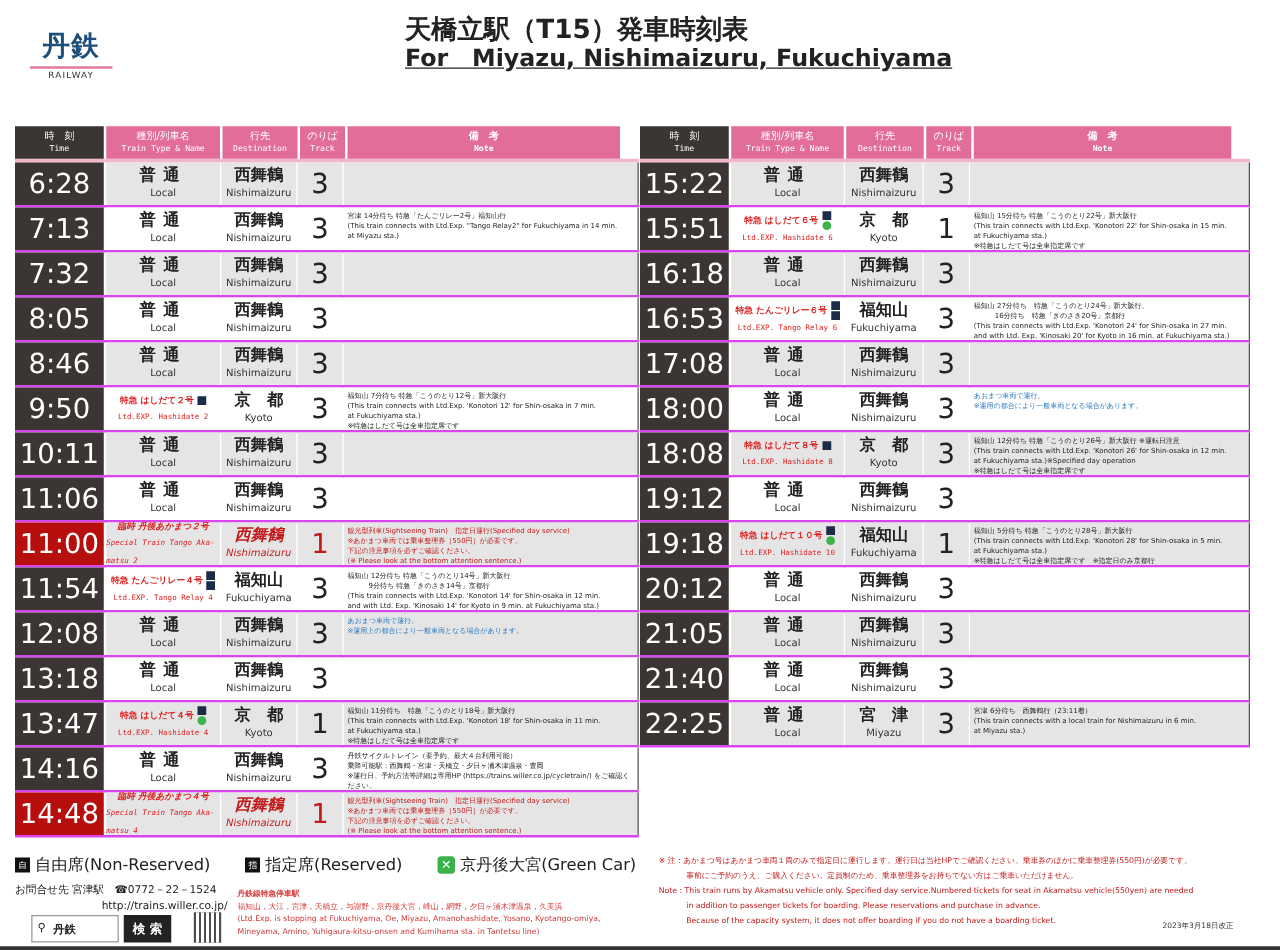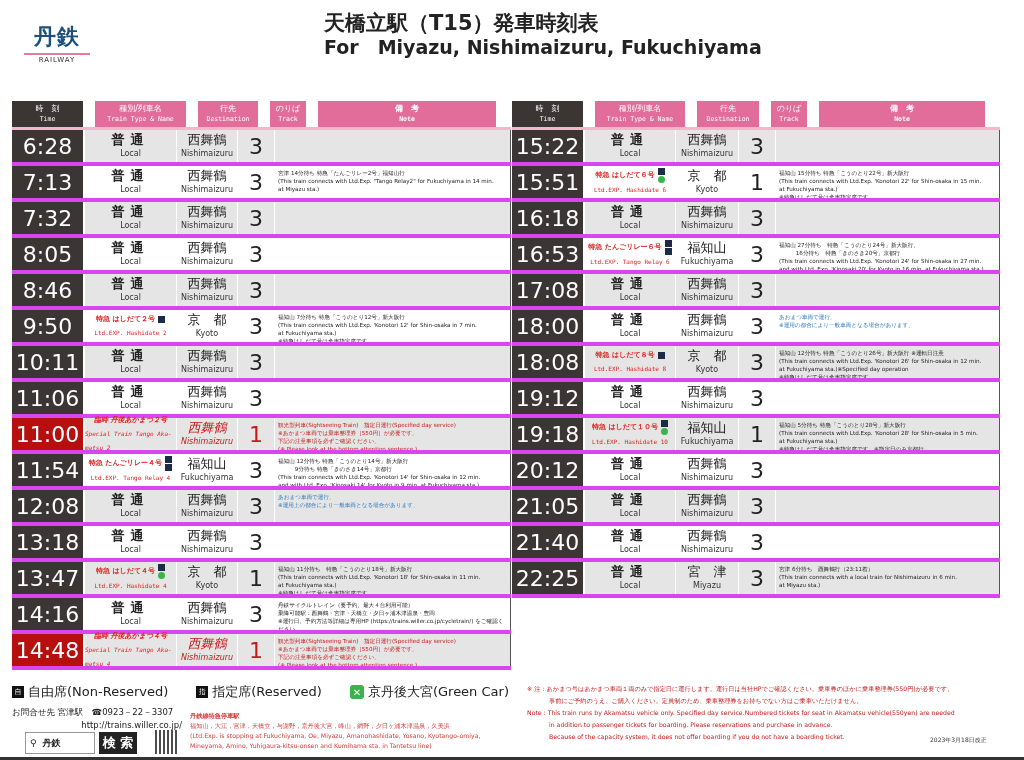--- a/index.html
+++ b/index.html
@@ -10,75 +10,75 @@
   .logo-left .bar { height: 2px; background: #e27aa0; margin: 1px 2px; }
   .logo-left .sub { font-size: 7px; color: #333; letter-spacing: 1px; }
   .logo-right { position: absolute; left: 855px; top: 18px; width: 145px; text-align: center; }
   .logo-right .mark { font-size: 19px; color: #1c3a5c; letter-spacing: 1px; }
   .logo-right .bar { height: 1px; background: #e27aa0; margin: 1px 4px; }
   .logo-right .sub { font-size: 6.5px; color: #333; letter-spacing: 1px; }
   .title-block { position: absolute; left: 300px; top: 10px; width: 450px; text-align: left; margin-left: 24px; }
   .title-jp { font-size: 21px; font-weight: bold; line-height: 26px; }
   .title-en { font-size: 12px; line-height: 14px; }
   .dir-jp { font-size: 21px; font-weight: bold; line-height: 28px; margin-top: 2px; }
-  .dir-en { font-size: 19px; font-weight: bold; line-height: 22px; }
+  .dir-en { font-size: 19px; font-weight: bold; line-height: 22px; text-decoration: underline; }
 
   .table { position: absolute; top: 101px; width: 499px; }
   .table.left { left: 12px; }
   .table.right { left: 512px; width: 488px; }
   .thead { display: flex; height: 29px; border-bottom: 3px solid #f4b6cc; }
-  .th { display: flex; flex-direction: column; align-items: center; justify-content: center; color: #fff; font-size: 8px; line-height: 10px; margin-right: 12px; }
+  .th { display: flex; flex-direction: column; align-items: center; justify-content: center; color: #fff; font-size: 8px; line-height: 10px; margin-right: 2px; }
   .th .en { font-size: 6.5px; font-family: "DejaVu Sans Mono", monospace; }
   .th.time { background: #3b3533; }
   .th.pink { background: #e26d9b; }
   .c-time { width: 71px; }
   .c-type { width: 91px; }
   .c-dest { width: 60px; }
   .c-track { width: 36px; }
   .c-note { flex: 1; margin-right: 15px; font-weight: bold; }
   .right .c-time { width: 71px; }
   .right .c-type { width: 90px; }
   .right .c-dest { width: 62px; }
   .right .c-track { width: 36px; }
 
-  .row { display: flex; height: 36px; border-bottom: 4px solid #d946ef; }
+  .row { display: flex; height: 36px; border-bottom: 2px solid #d946ef; }
   .row .time { width: 71px; background: #3b3533; color: #fff; font-size: 22px; display: flex; align-items: center; justify-content: center; margin-right: 2px; }
   .row.special .time { background: #b70e0e; }
   .row .cell { display: flex; flex-direction: column; align-items: center; justify-content: center; background: #e5e5e5; margin-right: 1px; }
   .row.white .cell { background: #fff; }
   .row .type { width: 91px; }
   .right .row .type { width: 90px; }
   .row .dest { width: 60px; }
   .right .row .dest { width: 62px; }
   .row .track { width: 36px; font-size: 22px; }
   .row .note { flex: 1; align-items: flex-start; justify-content: flex-start; padding: 3px 3px; font-size: 5.6px; line-height: 8px; overflow: hidden; margin-right: 0; border-right: 1px solid #555; }
   .jp-big { font-size: 13px; font-weight: bold; line-height: 16px; letter-spacing: 6px; }
   .en-sm { font-size: 8px; line-height: 12px; color: #333; }
-  .dest-jp { font-size: 13px; font-weight: normal; line-height: 16px; }
+  .dest-jp { font-size: 13px; font-weight: bold; line-height: 16px; }
   .ltd-jp { font-size: 7px; color: #d22; font-weight: bold; line-height: 14px; display: flex; align-items: center; gap: 3px; }
   .ltd-en { font-size: 6px; color: #d22; font-family: "DejaVu Sans Mono", monospace; line-height: 14px; }
   .special .type .ltd-jp, .special .type .ltd-en { font-style: italic; }
   .special .dest-jp { color: #c21a1a; font-style: italic; }
   .special .dest .en-sm { color: #c21a1a; font-style: italic; }
   .special .track { color: #c21a1a; }
   .note.red { color: #c21a1a; }
   .note.blue { color: #2a7ac0; }
   .ico-res { display: inline-block; width: 7px; height: 7px; background: #1c2c48; }
   .ico-green { display: inline-block; width: 7px; height: 7px; border-radius: 50%; background: #3ab34a; }
   .ico-stack { display: inline-flex; flex-direction: column; gap: 1px; }
 
   .legend { position: absolute; left: 12px; top: 683px; display: flex; gap: 28px; font-size: 13px; align-items: center; }
   .legend .item { display: flex; align-items: center; gap: 4px; }
   .legend .sq { width: 12px; height: 12px; background: #111; color: #fff; font-size: 7px; display: flex; align-items: center; justify-content: center; }
   .legend .gr { width: 14px; height: 14px; background: #3ab34a; border-radius: 3px; color: #fff; font-size: 10px; display: flex; align-items: center; justify-content: center; }
   .contact { position: absolute; left: 12px; top: 706px; font-size: 8.5px; line-height: 13px; width: 170px; }
   .contact .url { text-align: right; }
   .search { position: absolute; left: 25px; top: 732px; display: flex; align-items: center; gap: 4px; }
   .search .box { width: 70px; height: 22px; border: 1px solid #999; display: flex; align-items: center; gap: 6px; padding-left: 4px; font-size: 9px; font-weight: bold; }
-  .search .btn { width: 38px; height: 22px; background: #222; color: #fff; font-size: 13px; display: flex; align-items: center; justify-content: center; font-weight: bold; }
+  .search .btn { width: 38px; height: 22px; background: #222; color: #fff; font-size: 10px; display: flex; align-items: center; justify-content: center; font-weight: bold; }
   .qr { position: absolute; left: 155px; top: 730px; width: 22px; height: 24px; background: repeating-linear-gradient(90deg, #222 0 2px, #fff 2px 4px), #222; opacity: .8; }
   .stops { position: absolute; left: 190px; top: 711px; width: 310px; color: #d43a3a; font-size: 6.2px; line-height: 10px; }
   .stops .ttl { font-weight: bold; }
   .notes { position: absolute; left: 527px; top: 683px; width: 480px; color: #c21a1a; font-size: 6.2px; line-height: 12px; }
   .notes .ind { padding-left: 22px; }
   .revised { position: absolute; left: 930px; top: 736px; font-size: 6px; color: #333; }
   .footer-bar { position: absolute; left: 0; top: 757px; width: 1024px; height: 3px; background: #333; }
 </style>
 </head>
 <body>
@@ -601,21 +601,21 @@
     <span class="sq">指</span>
     <span>指定席(Reserved)</span>
   </div>
   <div class="item">
     <span class="gr">✕</span>
     <span>京丹後大宮(Green Car)</span>
   </div>
 </div>
 
 <div class="contact">
-  <div>お問合せ先 宮津駅　☎0923－22－3307</div>
+  <div>お問合せ先 宮津駅　☎0772－22－1524</div>
   <div class="url">http://trains.willer.co.jp/</div>
 </div>
 
 <div class="search">
   <div class="box">
     <span>⚲</span>
     <span>丹鉄</span>
   </div>
   <div class="btn">検 索</div>
 </div>

